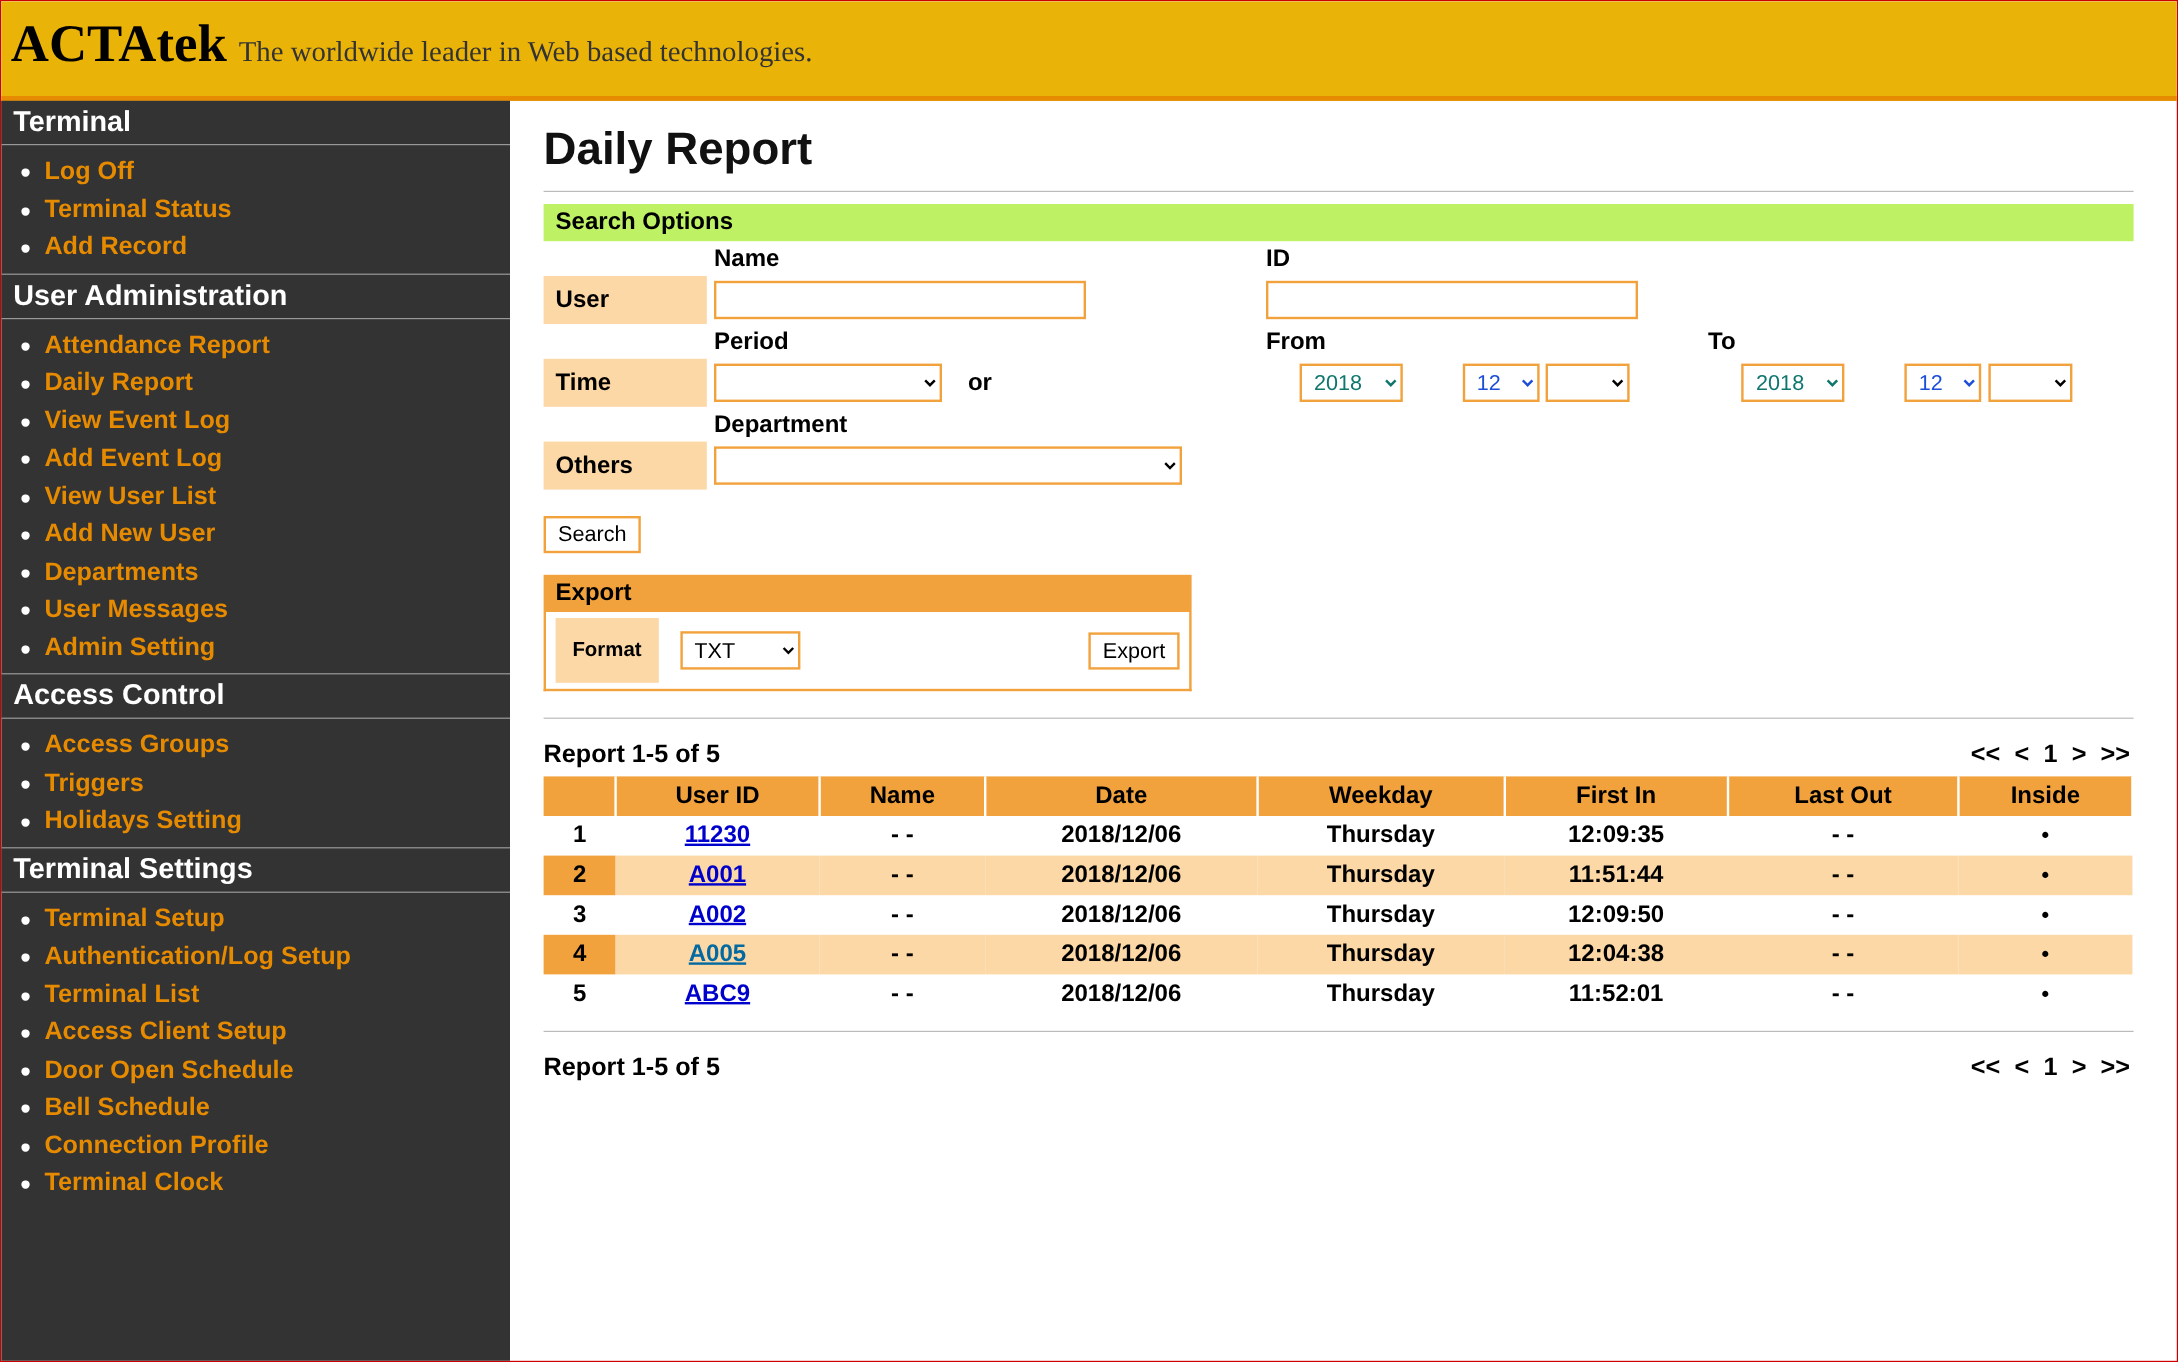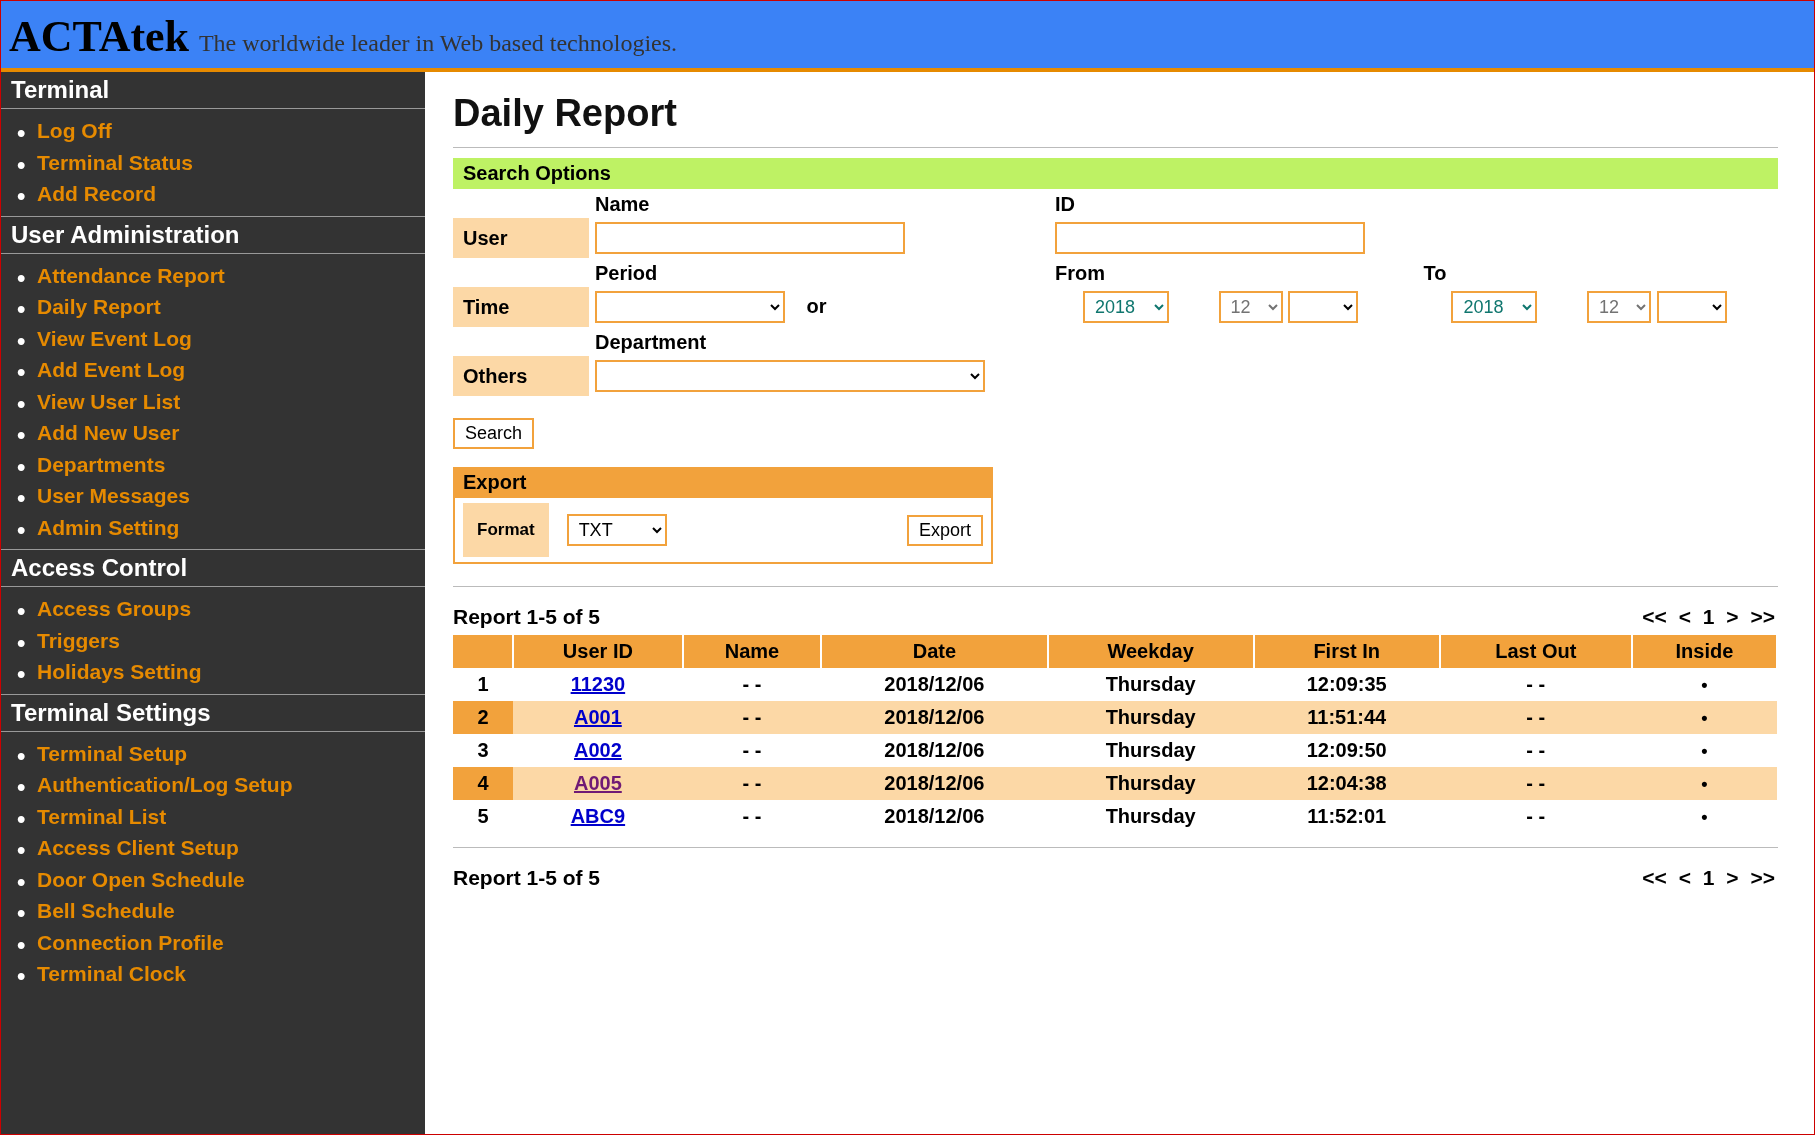--- a/index.html
+++ b/index.html
@@ -6,24 +6,24 @@
     body {
       font-family: Verdana, Arial, sans-serif;
       font-size: 14px;
       background: #fff;
       border: 1px solid #cc0000;
       width: 1815px;
       height: 1135px;
       overflow: hidden;
     }
     .header {
-      padding: 10px 8px 6px 8px;
+      padding: 10px 8px 18px 8px;
       border-bottom: 4px solid;
       border-image: linear-gradient(to bottom, #ffcc77, #e68a00) 1;
-      background: #3b82f6;
+      background: #eab308;
     }
     .header .brand {
       font-family: "Times New Roman", serif;
       font-size: 44px;
       font-weight: bold;
       color: #000;
     }
     .header .tagline {
       font-family: "Times New Roman", serif;
       font-size: 24px;
@@ -105,21 +105,21 @@
       padding: 3px 6px;
       background: #fff;
       font-family: inherit;
     }
     input[type=text] { height: 32px; }
     select { height: 32px; }
     .sel-wide { width: 310px; }
     .sel-mid { width: 190px; }
     .sel-dept { width: 390px; }
     .sel-y { width: 86px; color: #0f766e; margin-left: 28px; }
-    .sel-m { width: 64px; color: #737373; margin-left: 44px; }
+    .sel-m { width: 64px; color: #1d4ed8; margin-left: 44px; }
     .sel-d { width: 70px; }
     .or-text { font-weight: bold; padding: 0 16px; }
     .instruct {
       font-weight: bold;
       font-size: 20px;
       margin: 22px 0 18px;
       display: flex;
       justify-content: space-between;
       align-items: center;
     }
@@ -170,21 +170,21 @@
     }
     .report-table th:first-child { width: 60px; }
     .report-table td {
       text-align: center;
       font-weight: bold;
       padding: 5px 6px;
     }
     .report-table tr.alt td { background: #fcd8a6; }
     .report-table tr.alt td:first-child { background: #f2a23c; }
     .uid-link { color: #0000cc; text-decoration: underline; cursor: pointer; }
-    .uid-link.visited { color: #701a75; }
+    .uid-link.visited { color: #0369a1; }
     .bullet { font-size: 18px; }
   </style>
 </head>
 <body>
 
 <div class="header">
   <span class="brand">ACTAtek</span>
   <span class="tagline">The worldwide leader in Web based technologies.</span>
 </div>
 

